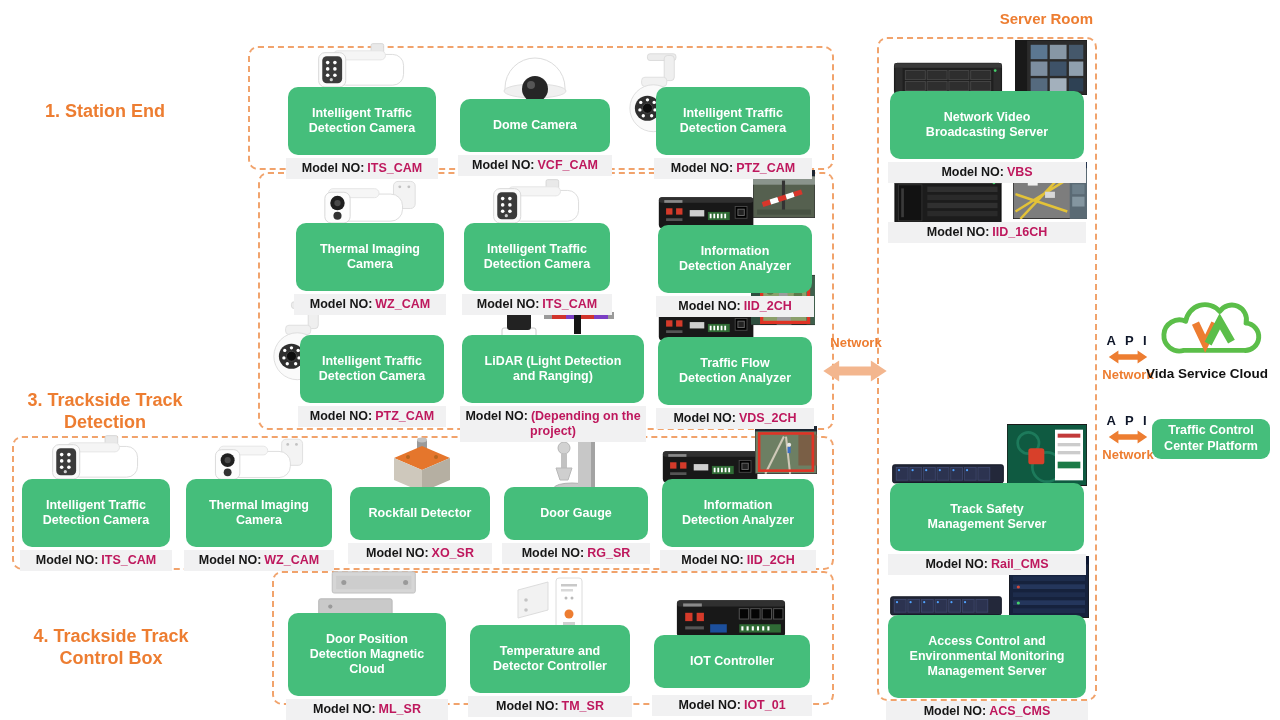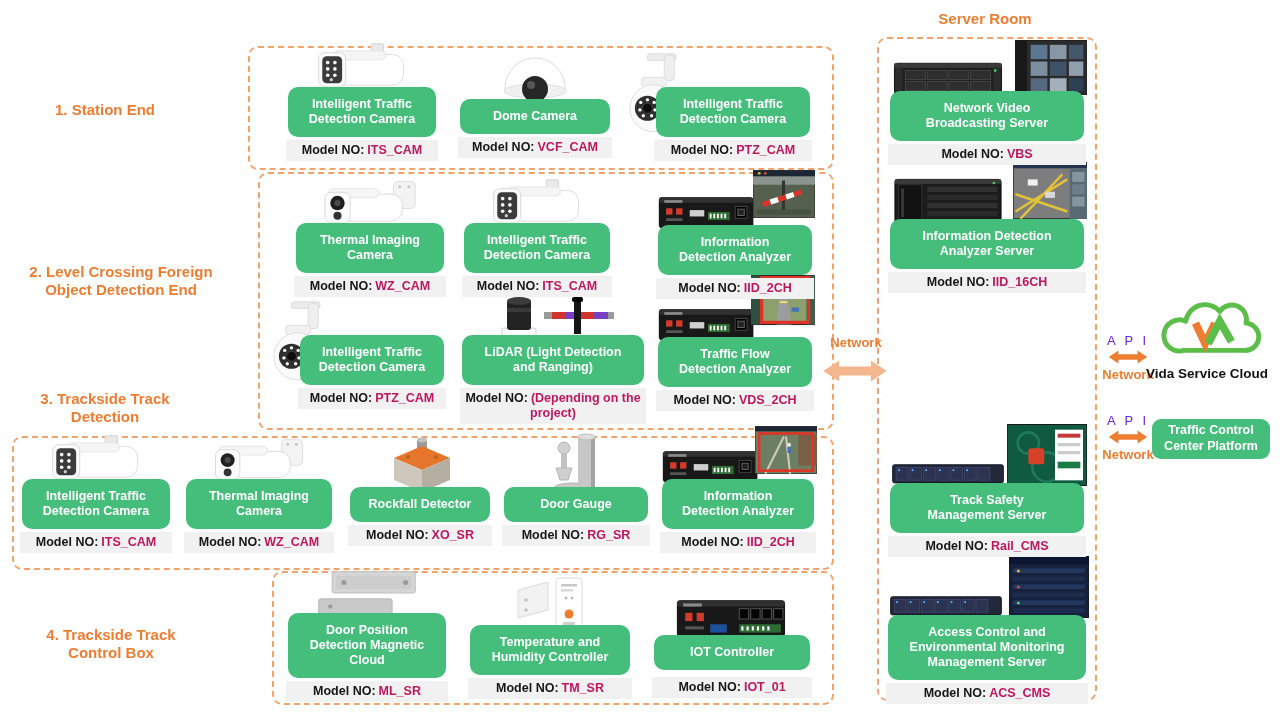--- a/index.html
+++ b/index.html
@@ -1,36 +1,36 @@
 <!DOCTYPE html>
 <html><head>
 <meta charset="utf-8">
 <style>
   html,body{margin:0;padding:0;background:#fff;}
   .canvas{position:relative;width:1280px;height:720px;background:#fff;overflow:hidden;
           font-family:"Liberation Sans",sans-serif;}
   .dashed{position:absolute;border:2px dashed #F1A36C;border-radius:10px;}
-  .side-label{position:absolute;color:#ED7D31;font-weight:bold;font-size:15px;
+  .side-label{position:absolute;color:#ED7D31;font-weight:bold;font-size:18px;
               text-align:center;white-space:pre-line;line-height:1.22;}
-  .room-title{position:absolute;color:#ED7D31;font-weight:bold;font-size:15px;text-align:center;}
+  .room-title{position:absolute;color:#ED7D31;font-weight:bold;font-size:15px;text-align:right;}
   .device{position:absolute;display:flex;flex-direction:column;align-items:center;}
   .dimg{position:relative;width:100%;display:flex;justify-content:center;align-items:flex-end;
         margin-bottom:-9px;z-index:1;}
   .dimg.composite{justify-content:flex-start;padding-left:2px;}
   .shot{position:absolute;}
   .ptzfloat{position:absolute;left:-30px;top:-4px;z-index:0;}
   .dlabel{position:relative;z-index:2;background:#45BE7B;color:#fff;border-radius:10px;
-          padding:10px 6px;font-size:12.5px;font-weight:600;text-align:center;line-height:1.2;
+          padding:19px 6px;font-size:12.5px;font-weight:600;text-align:center;line-height:1.2;
           width:calc(100% - 16px);white-space:pre-line;}
   .dmodel{position:relative;z-index:2;margin-top:3px;background:#F1F1F2;padding:3px 4px;
           font-size:12.5px;font-weight:bold;color:#161616;text-align:center;width:calc(100% - 8px);
           line-height:1.18;}
   .dmodel .mv{color:#be185d;margin-left:3px;}
   .net-label{position:absolute;color:#ED7D31;font-weight:bold;font-size:13px;text-align:center;}
-  .api-label{position:absolute;color:#6d28d9;font-weight:normal;font-size:13px;letter-spacing:3px;
+  .api-label{position:absolute;color:#0f172a;font-weight:bold;font-size:13px;letter-spacing:3px;
              text-align:center;}
   .arrow{position:absolute;}
   .arrow.big{color:#F3B68E;}
   .arrow.small{color:#ED7D31;}
   .cloud-wrap{position:absolute;}
   .cloud-text{position:absolute;color:#111;font-weight:bold;font-size:13.5px;text-align:left;}
   .platform{position:absolute;background:#45BE7B;color:#fff;border-radius:9px;
             display:flex;align-items:center;justify-content:center;text-align:center;
             font-size:12.5px;font-weight:600;line-height:1.25;white-space:pre-line;}
   svg{display:block;}
@@ -327,22 +327,20 @@
         <path d="M38,30 L48,51 L58,30" fill="none" stroke="#ED7D31" stroke-width="8"></path>
         <path d="M51,51 L63,28 L75,49" fill="none" stroke="#5BBE49" stroke-width="8"></path>
       </symbol>
       <symbol id="sym-dblarrow" viewBox="0 0 100 40">
         <polygon points="2,20 26,4 26,13 74,13 74,4 98,20 74,36 74,27 26,27 26,36" fill="currentColor"></polygon>
       </symbol>
     </defs>
   </svg>
 
   <div class="side-label" style="left:25px;top:101px;width:160px">1. Station End</div>
-  <div class="side-label" style="left:18px;top:263px;width:206px">2. Level Crossing Foreign
-Object Detection End</div>
   <div class="side-label" style="left:22px;top:390px;width:166px">3. Trackside Track
 Detection</div>
   <div class="side-label" style="left:28px;top:626px;width:166px">4. Trackside Track
 Control Box</div>
   <div class="room-title" style="left:877px;top:10px;width:216px">Server Room</div>
 
   <div class="dashed" style="left:248px;top:46px;width:582px;height:120px"></div>
   <div class="dashed" style="left:258px;top:172px;width:572px;height:254px"></div>
   <div class="dashed" style="left:12px;top:436px;width:818px;height:130px"></div>
   <div class="dashed" style="left:272px;top:571px;width:558px;height:130px"></div>
@@ -535,21 +533,21 @@
 Cloud</div>
     <div class="dmodel"><span class="mp">Model NO:</span><span class="mv">ML_SR</span></div>
   </div>
   <div class="device" style="left:468px;top:580px;width:164px">
     <div class="dimg" style="height:54px">
         <svg width="84" height="60">
           <use href="#sym-temp"></use>
         </svg>
       </div>
     <div class="dlabel">Temperature  and
-Humidity Controller</div>
+Detector Controller</div>
     <div class="dmodel"><span class="mp">Model NO:</span><span class="mv">TM_SR</span></div>
   </div>
   <div class="device" style="left:652px;top:582px;width:160px">
     <div class="dimg" style="height:62px">
         <svg width="116" height="52">
           <use href="#sym-iot"></use>
         </svg>
       </div>
     <div class="dlabel">IOT  Controller</div>
     <div class="dmodel" style="margin-top:7px"><span class="mp">Model NO:</span><span class="mv">IOT_01</span></div>
@@ -570,22 +568,20 @@
   </div>
   <div class="device" style="left:888px;top:172px;width:198px">
     <div class="dimg composite" style="height:56px">
       <svg width="118" height="54">
           <use href="#sym-srv4u"></use>
         </svg>
       <svg class="shot" style="right:0;top:-10px" width="74" height="57">
           <use href="#shot-road16"></use>
         </svg>
     </div>
-    <div class="dlabel">Information  Detection
-Analyzer  Server</div>
     <div class="dmodel"><span class="mp">Model NO:</span><span class="mv">IID_16CH</span></div>
   </div>
   <div class="device" style="left:888px;top:432px;width:198px">
     <div class="dimg composite" style="height:60px">
       <svg width="118" height="40">
           <use href="#sym-srv1u"></use>
         </svg>
       <svg class="shot" style="right:0;top:-8px" width="80" height="62">
           <use href="#shot-rail-login"></use>
         </svg>

